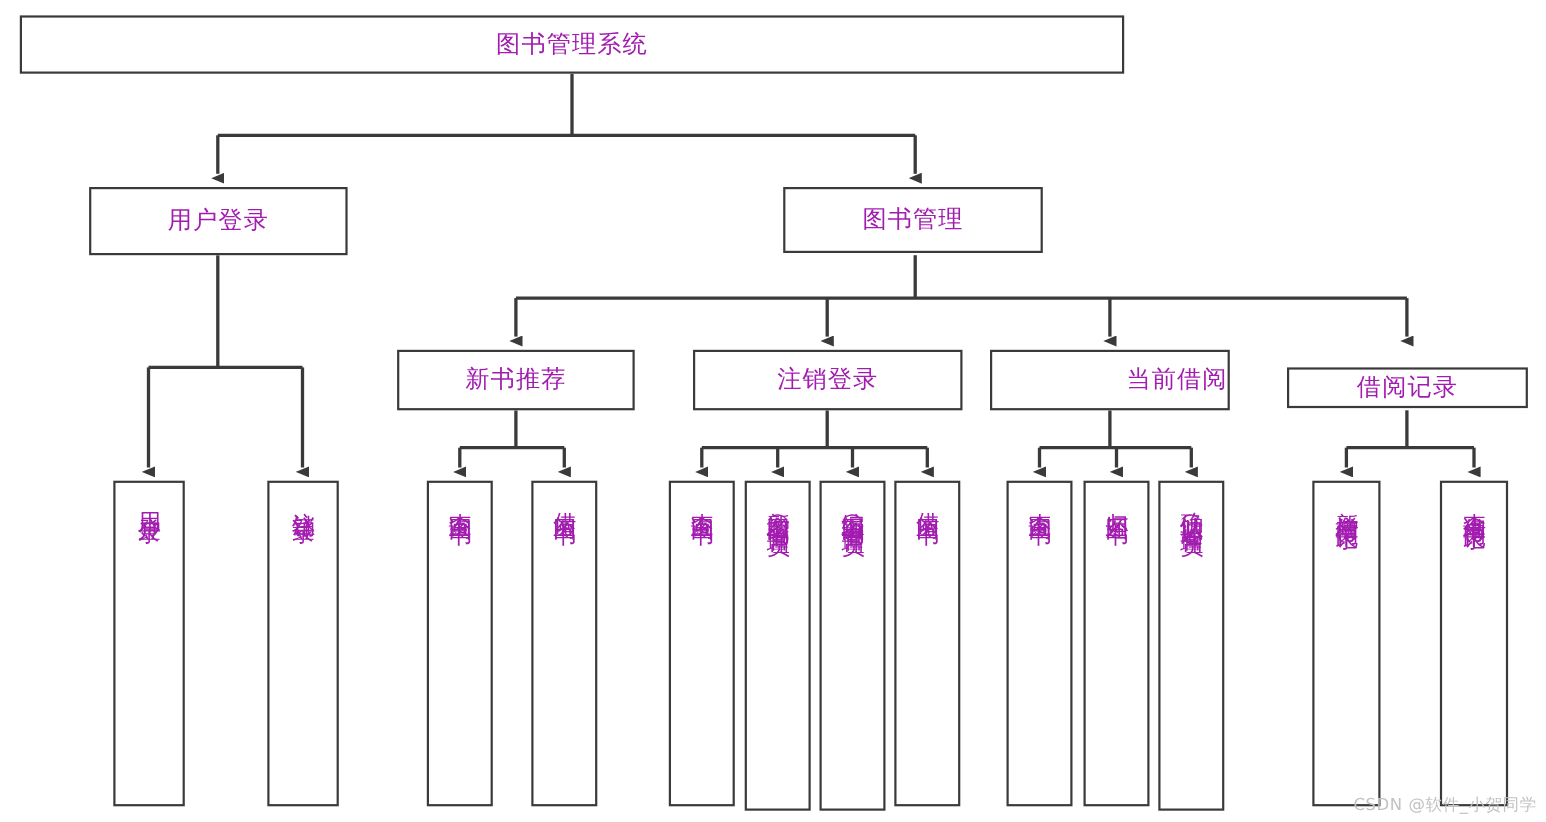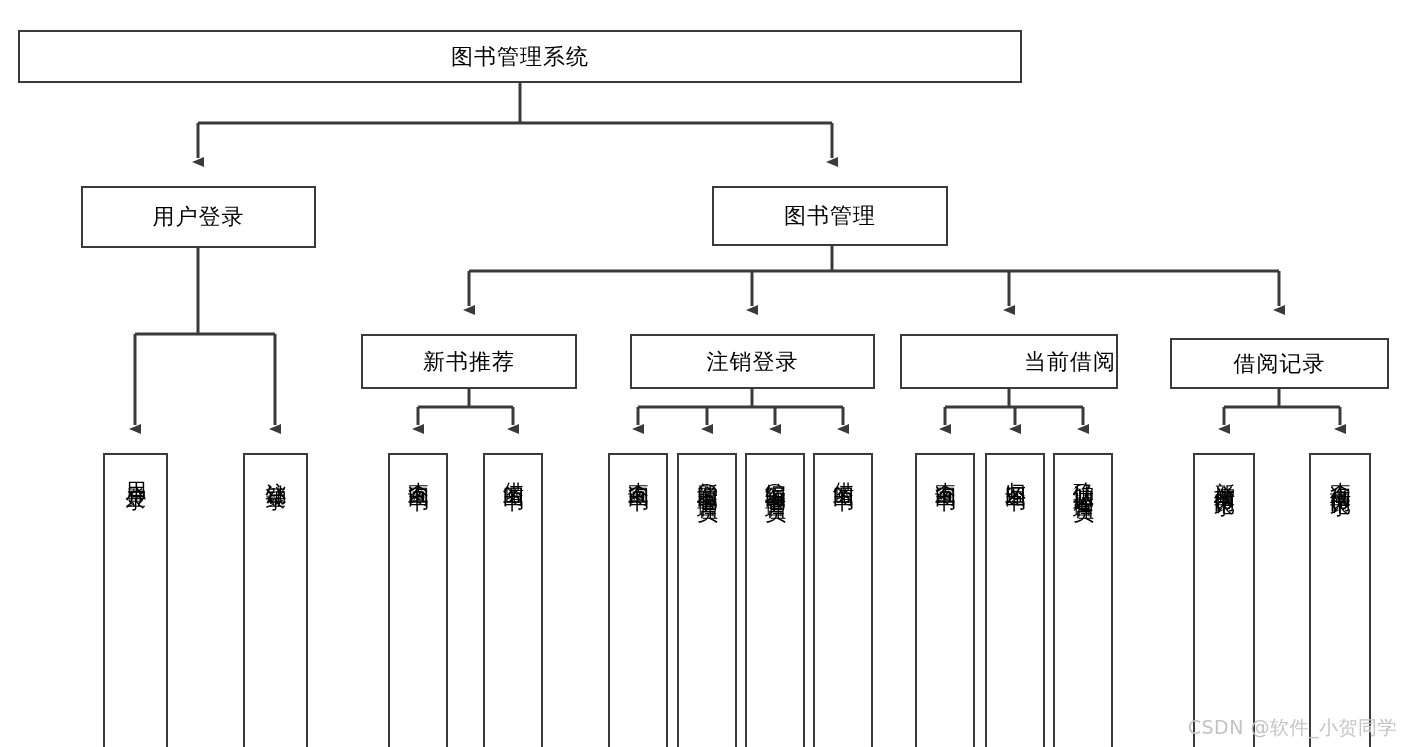--- a/index.html
+++ b/index.html
@@ -28,24 +28,23 @@
     pointer-events: none;
   }
   .node {
     position: absolute;
     box-sizing: border-box;
     background: #ffffff;
     border: 2.5px solid #3a3a3a;
     display: flex;
     align-items: center;
     justify-content: center;
-    color: #000000;
+    color: #a21caf;
     line-height: 1.18;
     text-align: center;
-    margin-top: 16px;
   }
   .node.horizontal {
     font-size: 22px;
   }
   .node.horizontal .node-label {
     letter-spacing: 1px;
   }
   .node.vertical {
     padding: 10px 2px;
     align-items: flex-start;
@@ -56,21 +55,21 @@
     text-orientation: upright;
     font-size: 21px;
     letter-spacing: 3px;
     line-height: 1;
     white-space: nowrap;
   }
   #watermark {
     position: absolute;
     right: 8px;
     bottom: 6px;
-    font-size: 19px;
+    font-size: 15px;
     color: #c3c3c3;
     letter-spacing: 0.5px;
     white-space: nowrap;
     user-select: none;
   }
 </style>
 </head>
 <body>
 
 <div id="diagram-root">
@@ -138,21 +137,21 @@
 
   <div class="node horizontal" style="left:361px; top:318px; width:216px; height:55px;">
     <span class="node-label">新书推荐</span>
   </div>
   <div class="node horizontal" style="left:630px; top:318px; width:245px; height:55px;">
     <span class="node-label">注销登录</span>
   </div>
   <div class="node horizontal" style="left:900px; top:318px; width:218px; height:55px;justify-content:flex-end;">
     <span class="node-label">当前借阅</span>
   </div>
-  <div class="node horizontal" style="left:1170px; top:322px; width:219px; height:51px;">
+  <div class="node horizontal" style="left:1170px; top:334px; width:219px; height:37px;">
     <span class="node-label">借阅记录</span>
   </div>
 
   <div class="node vertical" style="left:103px; top:437px; width:65px; height:296px;">
     <span class="node-label">用户登录</span>
   </div>
   <div class="node vertical" style="left:243px; top:437px; width:65px; height:296px;">
     <span class="node-label">注销登录</span>
   </div>
 

